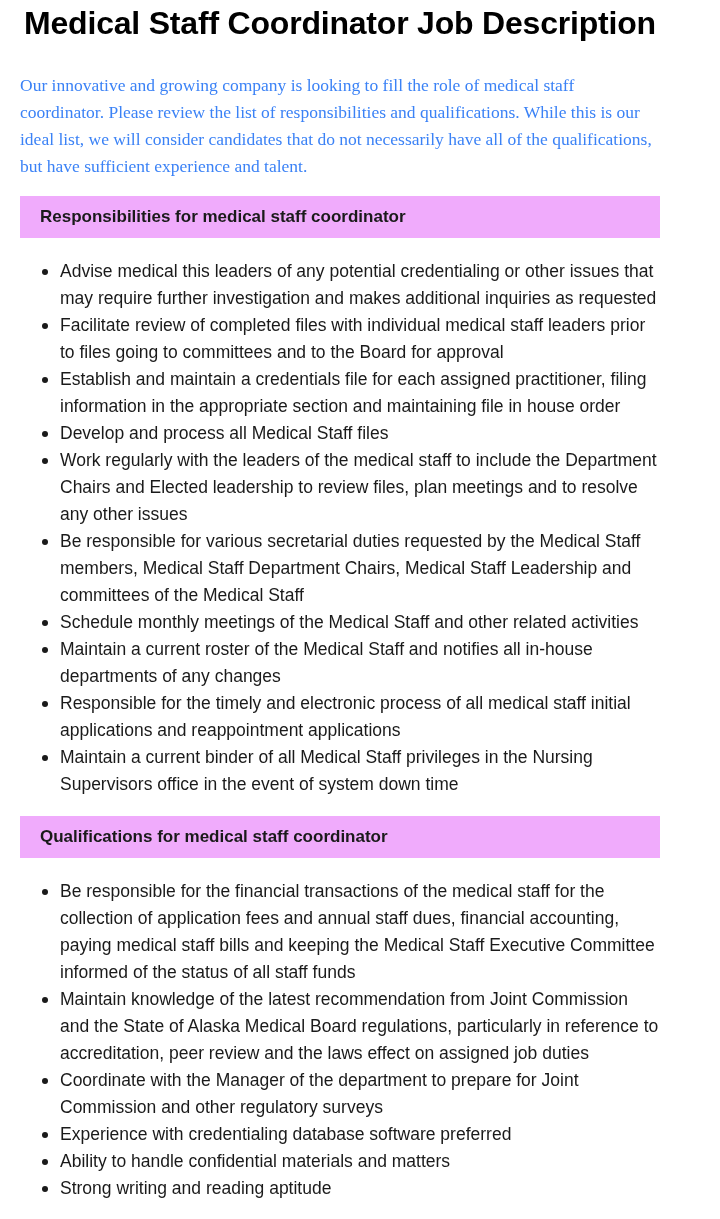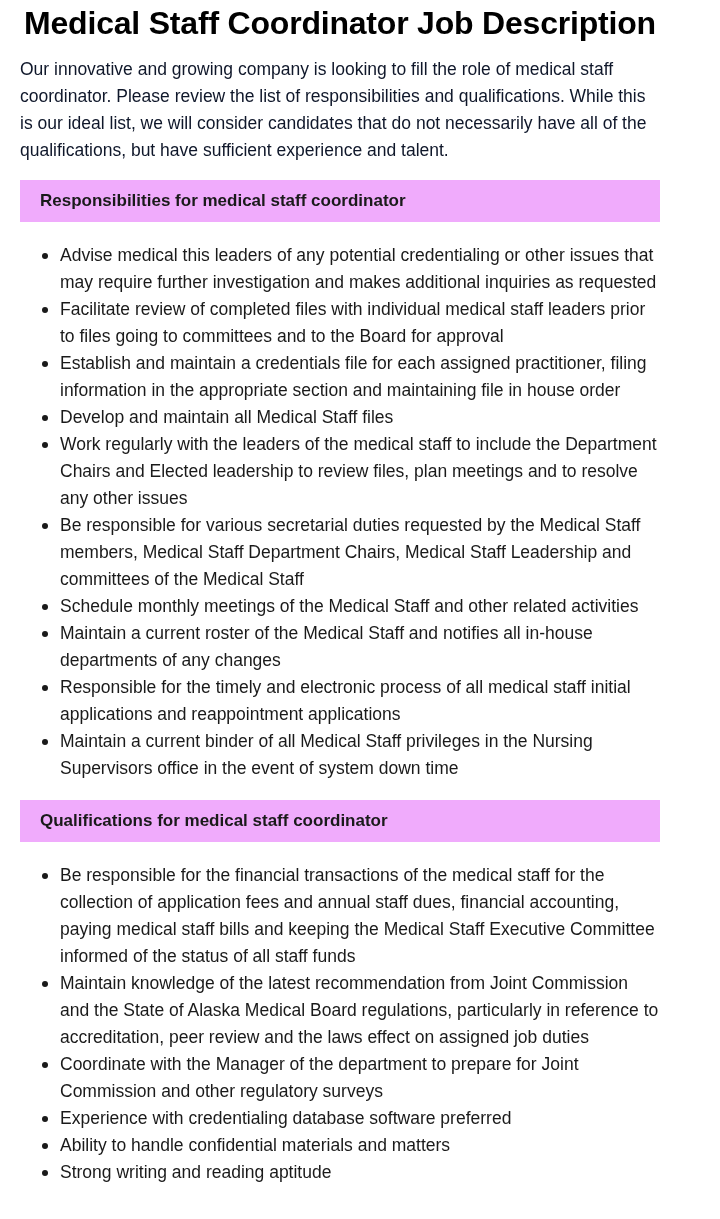--- a/index.html
+++ b/index.html
@@ -23,24 +23,25 @@
       margin: 0;
       padding-top: 2px;
       font-size: 32px;
       font-weight: bold;
       text-align: center;
       line-height: 42px;
       letter-spacing: -0.2px;
       color: #000000;
     }
     .intro {
-      margin: 12px 0 0 0;
+      margin: 28px 0 0 0;
       font-size: 17.5px;
       line-height: 27px;
-      color: #0f172a;
+      color: #3b82f6;
+      font-family: Liberation Serif, serif;
     }
     .section-header {
       margin-top: 16px;
       background: #f0abfc;
       height: 42px;
       display: flex;
       align-items: center;
       padding-left: 20px;
       font-size: 17px;
       font-weight: bold;
@@ -76,21 +77,21 @@
   <h1 class="title">Medical Staff Coordinator Job Description</h1>
   <p class="intro">Our innovative and growing company is looking to fill the role of medical staff coordinator. Please review the list of responsibilities and qualifications. While this is our ideal list, we will consider candidates that do not necessarily have all of the qualifications, but have sufficient experience and talent.</p>
 
   <div class="section-header">
     <span>Responsibilities for medical staff coordinator</span>
   </div>
   <ul class="list">
     <li><span class="bullet"></span><span>Advise medical this leaders of any potential credentialing or other issues that may require further investigation and makes additional inquiries as requested</span></li>
     <li><span class="bullet"></span><span>Facilitate review of completed files with individual medical staff leaders prior to files going to committees and to the Board for approval</span></li>
     <li><span class="bullet"></span><span>Establish and maintain a credentials file for each assigned practitioner, filing information in the appropriate section and maintaining file in house order</span></li>
-    <li><span class="bullet"></span><span>Develop and maintain all Medical Staff files</span></li>
+    <li><span class="bullet"></span><span>Develop and process all Medical Staff files</span></li>
     <li><span class="bullet"></span><span>Work regularly with the leaders of the medical staff to include the Department Chairs and Elected leadership to review files, plan meetings and to resolve any other issues</span></li>
     <li><span class="bullet"></span><span>Be responsible for various secretarial duties requested by the Medical Staff members, Medical Staff Department Chairs, Medical Staff Leadership and committees of the Medical Staff</span></li>
     <li><span class="bullet"></span><span>Schedule monthly meetings of the Medical Staff and other related activities</span></li>
     <li><span class="bullet"></span><span>Maintain a current roster of the Medical Staff and notifies all in-house departments of any changes</span></li>
     <li><span class="bullet"></span><span>Responsible for the timely and electronic process of all medical staff initial applications and reappointment applications</span></li>
     <li><span class="bullet"></span><span>Maintain a current binder of all Medical Staff privileges in the Nursing Supervisors office in the event of system down time</span></li>
   </ul>
 
   <div class="section-header section-qual">
     <span>Qualifications for medical staff coordinator</span>

